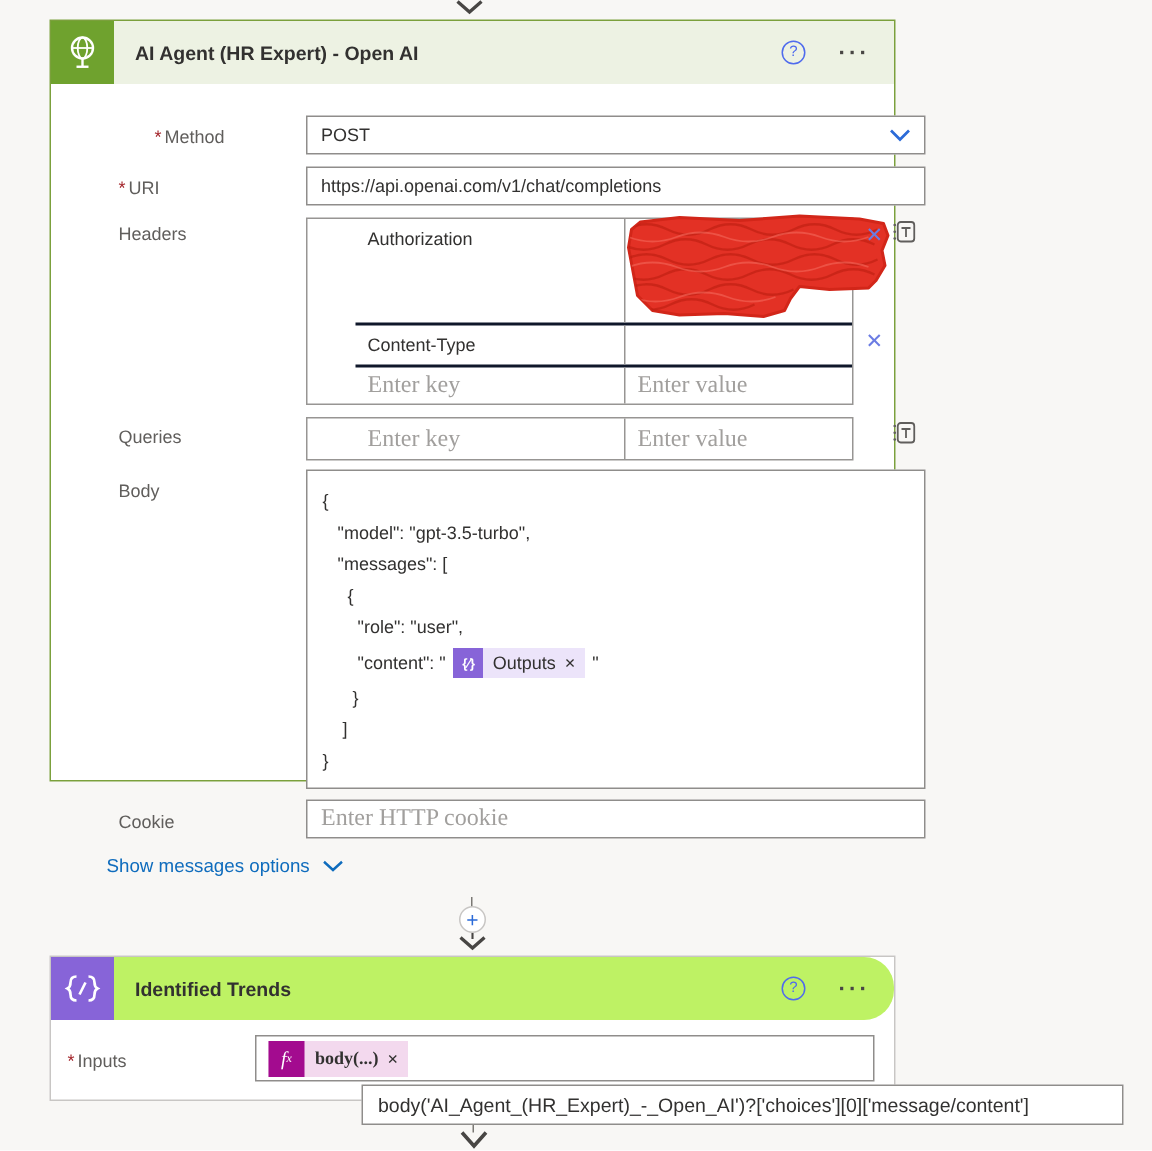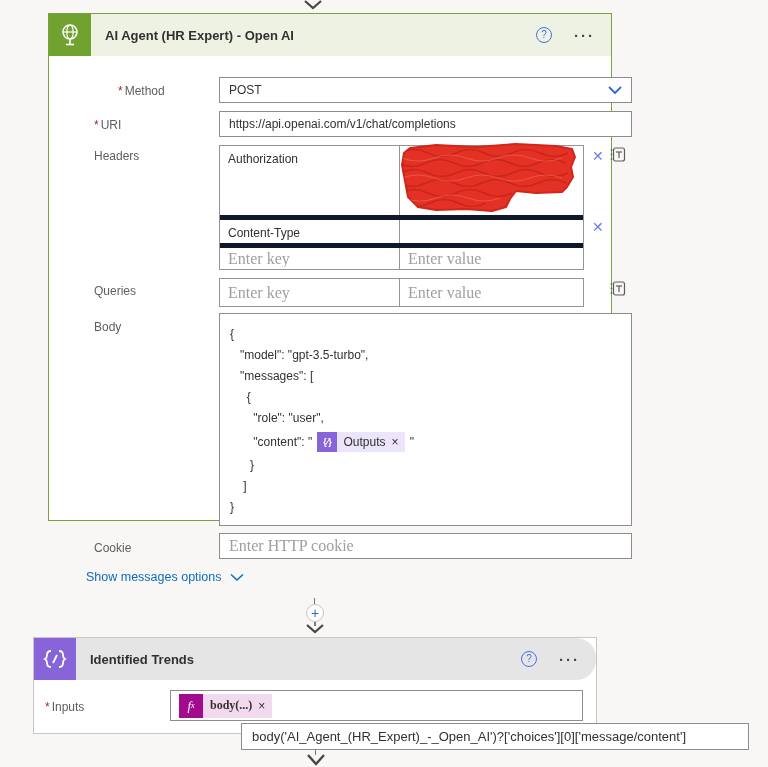--- a/index.html
+++ b/index.html
@@ -13,25 +13,25 @@
   
   .vline { position:absolute; width:1px; background:#7a7874; }
   .arrowhead { position:absolute; }
   .plus-circle {
     position:absolute; width:18px; height:18px; border-radius:50%;
     background:#fff; border:1px solid #c8c6c4; color:#2b6bd8;
     font-size:14px; line-height:16px; text-align:center; cursor:pointer;
   }
   
   .card { position:absolute; background:#fff; }
-  #http-card { left:48px; top:13px; width:564px; height:508px; border:1.5px solid #7ba03c; }
+  #http-card { left:33px; top:13px; width:564px; height:508px; border:1.5px solid #7ba03c; }
   #compose-card { left:33px; top:637px; width:564px; height:97px; border:1px solid #c8c6c4; }
   .card-header { position:absolute; left:0; top:0; right:0; height:42px; display:flex; align-items:center; cursor:pointer; }
   #http-card .card-header { background:#edf2e3; }
-  #compose-card .card-header { background:#e5e5e5;border-radius:20px; }
+  #compose-card .card-header { background:#bef264;border-radius:20px; }
   .card-icon {
     width:42px; height:42px; flex:0 0 42px; display:flex;
     align-items:center; justify-content:center; color:#fff;
   }
   #http-card .card-icon { background:#6fa22e; }
   #compose-card .card-icon { background:#8764d8; font-size:16px; font-weight:bold; }
   .card-title { margin-left:14px; font-size:13px; font-weight:bold; color:#323130; }
   .header-right { position:absolute; right:16px; display:flex; align-items:center; gap:22px; }
   .help-icon {
     width:16px; height:16px; border:1.4px solid #4f6bed; border-radius:50%;
@@ -42,22 +42,22 @@
   .fld-label { position:absolute; left:45px; color:#605e5c; font-size:12px; white-space:nowrap; }
   .req { color:#a4262c; margin-right:2px; }
   .inputbox {
     position:absolute; left:170px; width:413px; height:26px;
     border:1px solid #8f8d8b; background:#fff; color:#323130;
     font-size:12px; line-height:24px; padding:0 26px 0 9px;
     white-space:nowrap; overflow:hidden;
   }
   .chev { position:absolute; right:8px; top:7px; }
   
-  .kv-table { position:absolute; left:170px; width:365px; border:1px solid #979593; background:#fff; }
-  .kv-row { display:flex; border-top:5px solid #0f172a; }
+  .kv-table { position:absolute; left:170px; width:365px; border:1px solid #979593; background:#fff;padding-left:32px; }
+  .kv-row { display:flex; border-top:2px solid #0f172a; }
   .kv-row:first-child { border-top:none; }
   .kv-key { width:180px; border-right:1px solid #979593; padding:6px 8px; }
   .kv-val { flex:1; padding:6px 8px; position:relative; }
   .kv-cell-input { width:100%; height:100%; border:none; outline:none; font-family:Liberation Serif, serif; font-size:16px; color:#323130; background:transparent; }
   .kv-cell-input::placeholder { color:#a19f9d; }
   .row-x { position:absolute; color:#6b7ce3; font-size:14px; cursor:pointer; line-height:14px; }
   .tmode { position:absolute; cursor:pointer; }
   
   #body-box {
     position:absolute; left:170px; top:299px; width:413px; height:213px;

